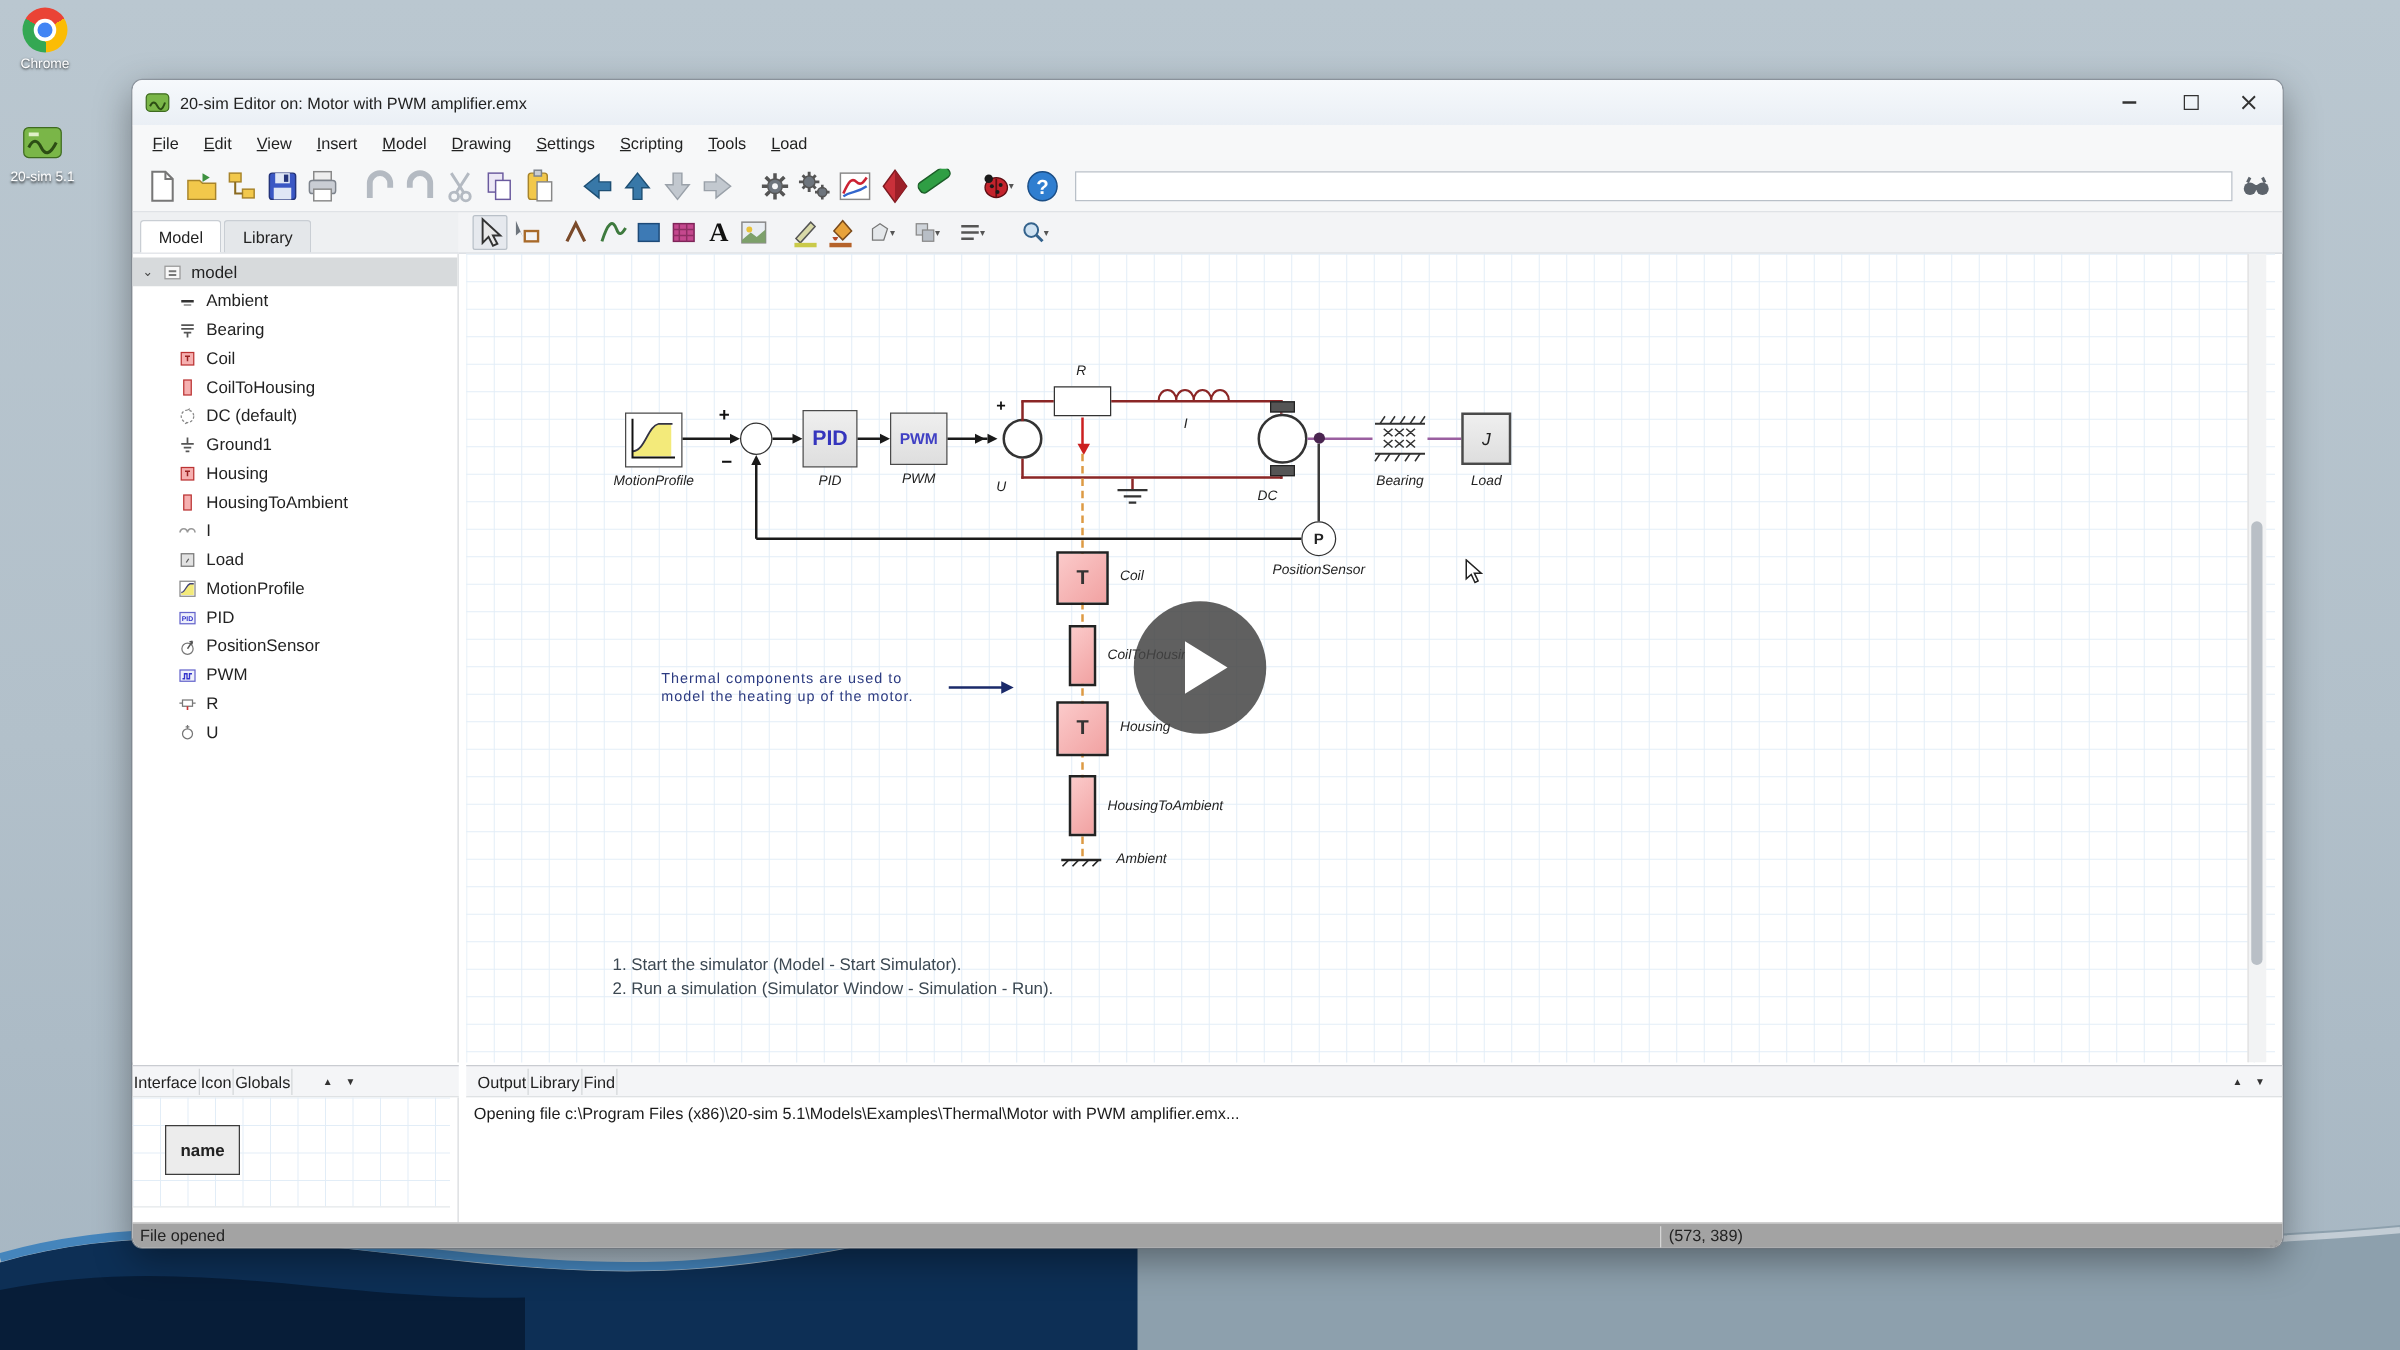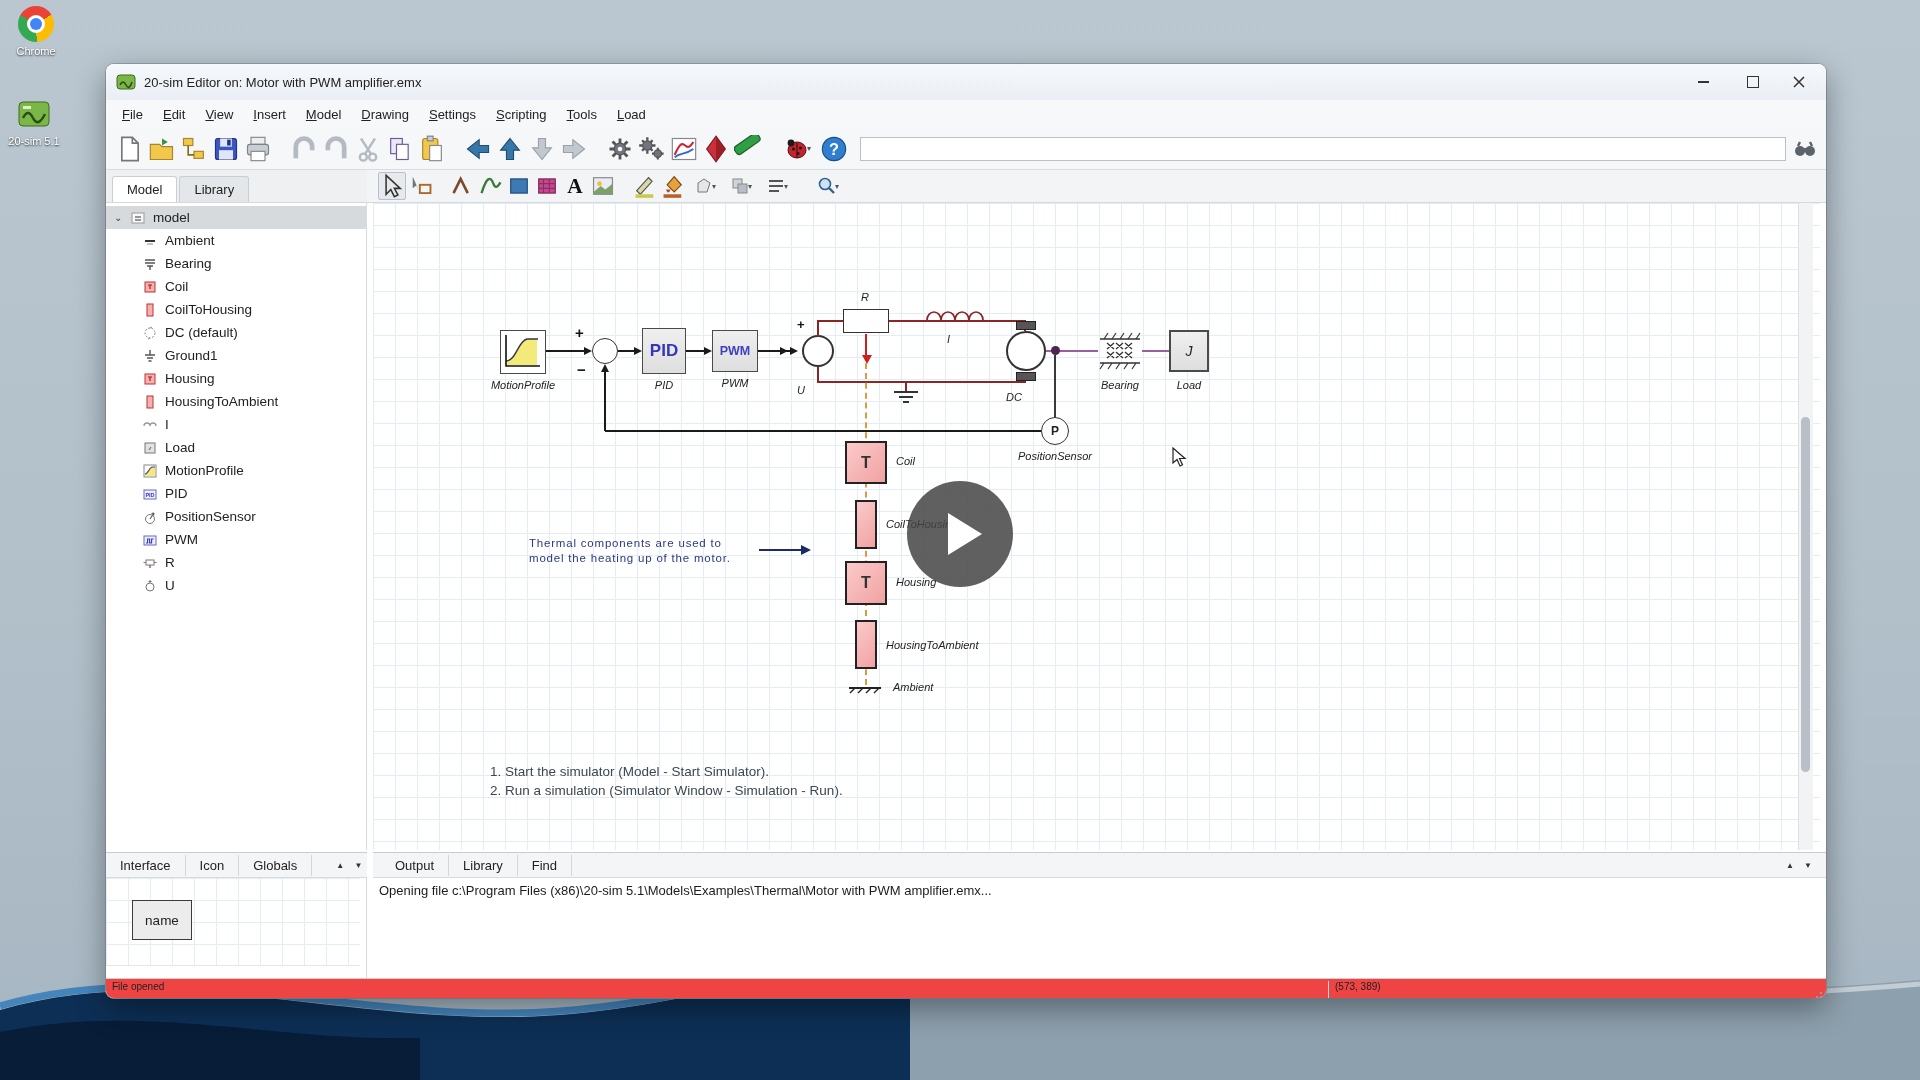--- a/index.html
+++ b/index.html
@@ -75,33 +75,33 @@
         display:flex;align-items:center;justify-content:center;}
   .sign{position:absolute;font-size:15px;font-weight:bold;color:#111;}
   #play-btn{position:absolute;width:106px;height:106px;border-radius:50%;background:rgba(68,68,68,.85);
     display:flex;align-items:center;justify-content:center;}
   #play-tri{width:0;height:0;border-left:34px solid #fff;border-top:21px solid transparent;border-bottom:21px solid transparent;margin-left:10px;}
   #vscroll{position:absolute;left:1425px;top:0;width:14px;height:647px;background:#f2f3f4;border-left:1px solid #e0e0e0;}
   #vthumb{position:absolute;left:2px;top:214px;width:9px;height:355px;border-radius:5px;background:#b9bfc6;}
   
   #bt-left{position:absolute;left:0;top:788px;width:261px;height:26px;background:#f4f5f7;border-top:1px solid #c9ccd1;border-bottom:1px solid #d8dbde;display:flex;align-items:center;box-sizing:border-box;}
   #bt-right{position:absolute;left:267px;top:788px;width:1453px;height:26px;background:#f4f5f7;border-top:1px solid #c9ccd1;border-bottom:1px solid #d8dbde;display:flex;align-items:center;box-sizing:border-box;}
-  .btab{font-size:13px;padding:3px 14px;border-right:1px solid #d4d7da;}
+  .btab{font-size:13px;padding:3px 1px;border-right:1px solid #d4d7da;}
   .pane-arrows{font-size:8px;color:#333;letter-spacing:4px;margin-left:24px;}
-  #iface-panel{position:absolute;left:0;top:814px;width:261px;height:100px;background:#fff;border-right:1px solid #d8dadd;box-sizing:border-box;}
+  #iface-panel{position:absolute;left:0;top:814px;width:261px;height:100px;background:#fff;border-right:1px solid #d8dadd;box-sizing:border-box;font-weight:bold;}
   #iface-grid{position:absolute;left:0;top:0;width:254px;height:87px;
     background-image:linear-gradient(#e2edf7 1px,transparent 1px),linear-gradient(90deg,#e2edf7 1px,transparent 1px);
     background-size:22px 22px;border-bottom:1px solid #e4e7ea;}
   #name-btn{position:absolute;left:26px;top:22px;width:58px;height:38px;background:#ececec;
     border:1.6px solid #3c3c3c;font-size:13.5px;display:flex;align-items:center;justify-content:center;}
   #out-panel{position:absolute;left:267px;top:814px;width:1453px;height:100px;background:#fff;}
   #out-text{position:absolute;left:6px;top:5px;font-size:13px;color:#1c1c1c;white-space:nowrap;}
   
-  #statusbar{position:absolute;left:0;top:914px;width:100%;height:28px;background:#ef4444;
-    border-top:1px solid #cfcfcf;font-size:10px;box-sizing:border-box;}
+  #statusbar{position:absolute;left:0;top:914px;width:100%;height:28px;background:#a3a3a3;
+    border-top:1px solid #cfcfcf;font-size:13px;box-sizing:border-box;}
   #status-msg{position:absolute;left:6px;top:2px;}
   #status-coords{position:absolute;left:1229px;top:2px;}
   #coord-sep{position:absolute;left:1222px;top:2px;bottom:2px;width:1px;background:#d6d6d6;}
 </style>
 </head>
 <body>
 
 <div id="root">
 
   <svg id="waves" viewBox="0 0 1920 160" preserveAspectRatio="none">

